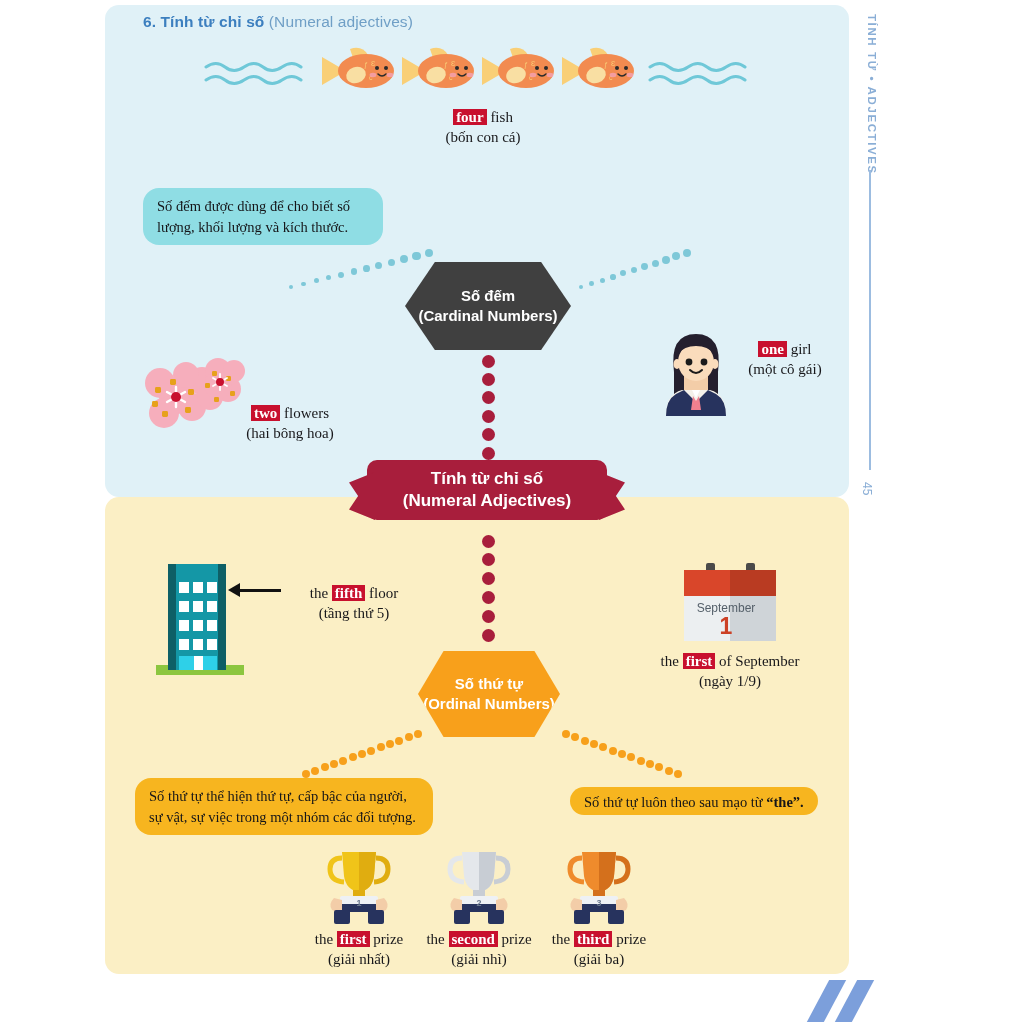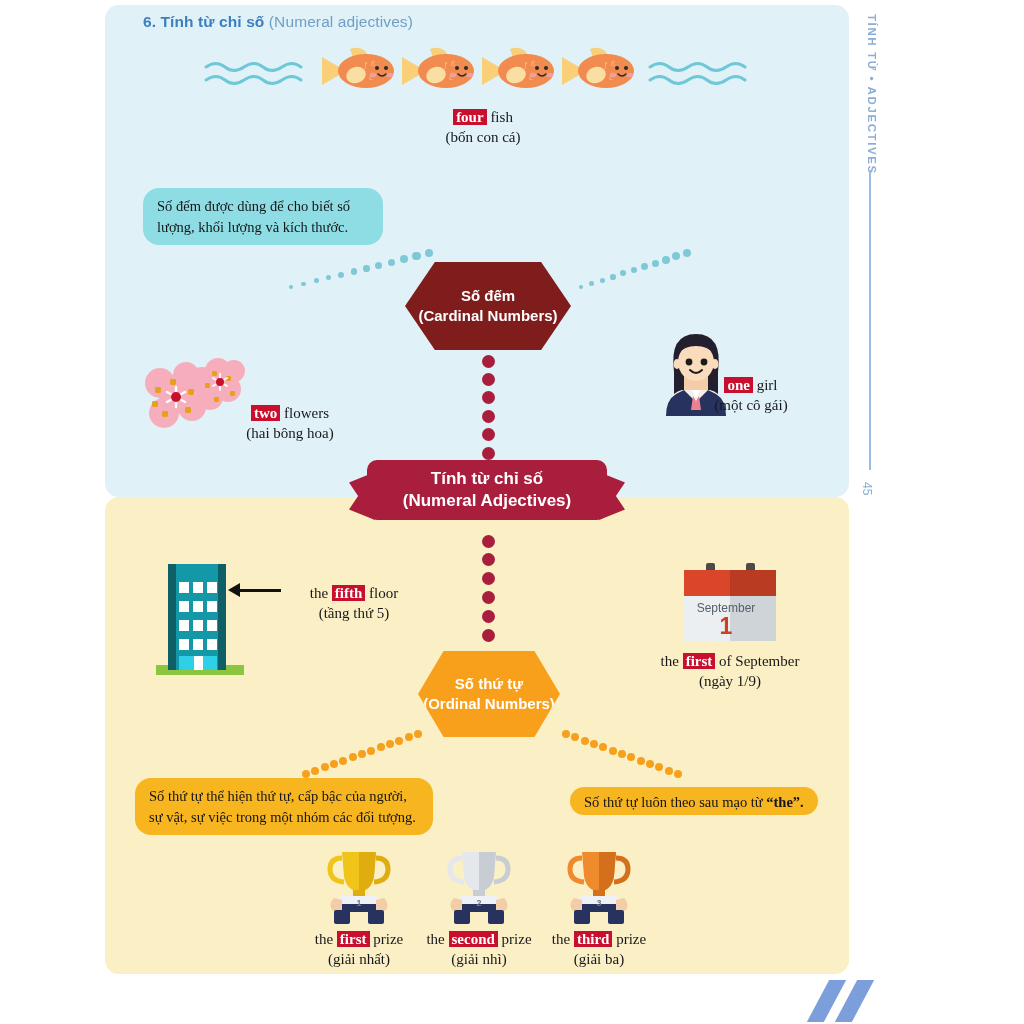--- a/index.html
+++ b/index.html
@@ -87,21 +87,21 @@
     font-weight: bold;
     font-size: 15px;
     text-align: center;
     line-height: 1.34;
     display: flex;
     flex-direction: column;
     align-items: center;
     justify-content: center;
     clip-path: polygon(18% 0%, 82% 0%, 100% 50%, 82% 100%, 18% 100%, 0% 50%);
   }
-  .hex.cyan { background: #7f1d1d; }
+  .hex.cyan { background: #404040; }
   .hex.amber { background: #f8a01b; }
 
   
   .banner {
     position: absolute;
     background: #a81e3c;
     color: #ffffff;
     font-weight: bold;
     font-size: 17px;
     text-align: center;
@@ -391,21 +391,21 @@
     <circle cx="42" cy="30" r="3.4" fill="#1b1b1b"></circle>
     <path d="M28 38 q6 6 12 0" fill="none" stroke="#1b1b1b" stroke-width="2" stroke-linecap="round"></path>
     <ellipse cx="15" cy="32" rx="3.5" ry="5" fill="#fadcbc"></ellipse>
     <ellipse cx="53" cy="32" rx="3.5" ry="5" fill="#fadcbc"></ellipse>
     <path d="M4 84 q0 -22 16 -26 l28 0 q16 4 16 26 Z" fill="#f4f1ea"></path>
     <path d="M22 58 l12 12 l12 -12 l8 4 q10 6 10 22 l-60 0 q0 -16 10 -22 Z" fill="#27335e"></path>
     <path d="M30 58 l4 8 l4 -8 Z" fill="#ffffff"></path>
     <path d="M31 64 l3 5 l3 -5 l2 14 l-10 0 Z" fill="#f0808f"></path>
   </svg>
 
-  <div class="cap" style="left:696px; top:338px; width:110px;margin-top:36px;">
+  <div class="cap" style="left:730px; top:338px; width:110px;">
     <span class="en">
       <span></span><span class="hl">one</span><span> girl</span>
     </span>
     <span class="vi">(một cô gái)</span>
   </div>
 
   <div class="banner" style="left:367px; top:460px; width:240px; height:60px;">
     <span>Tính từ chỉ số</span>
     <span>(Numeral Adjectives)</span>
   </div>

